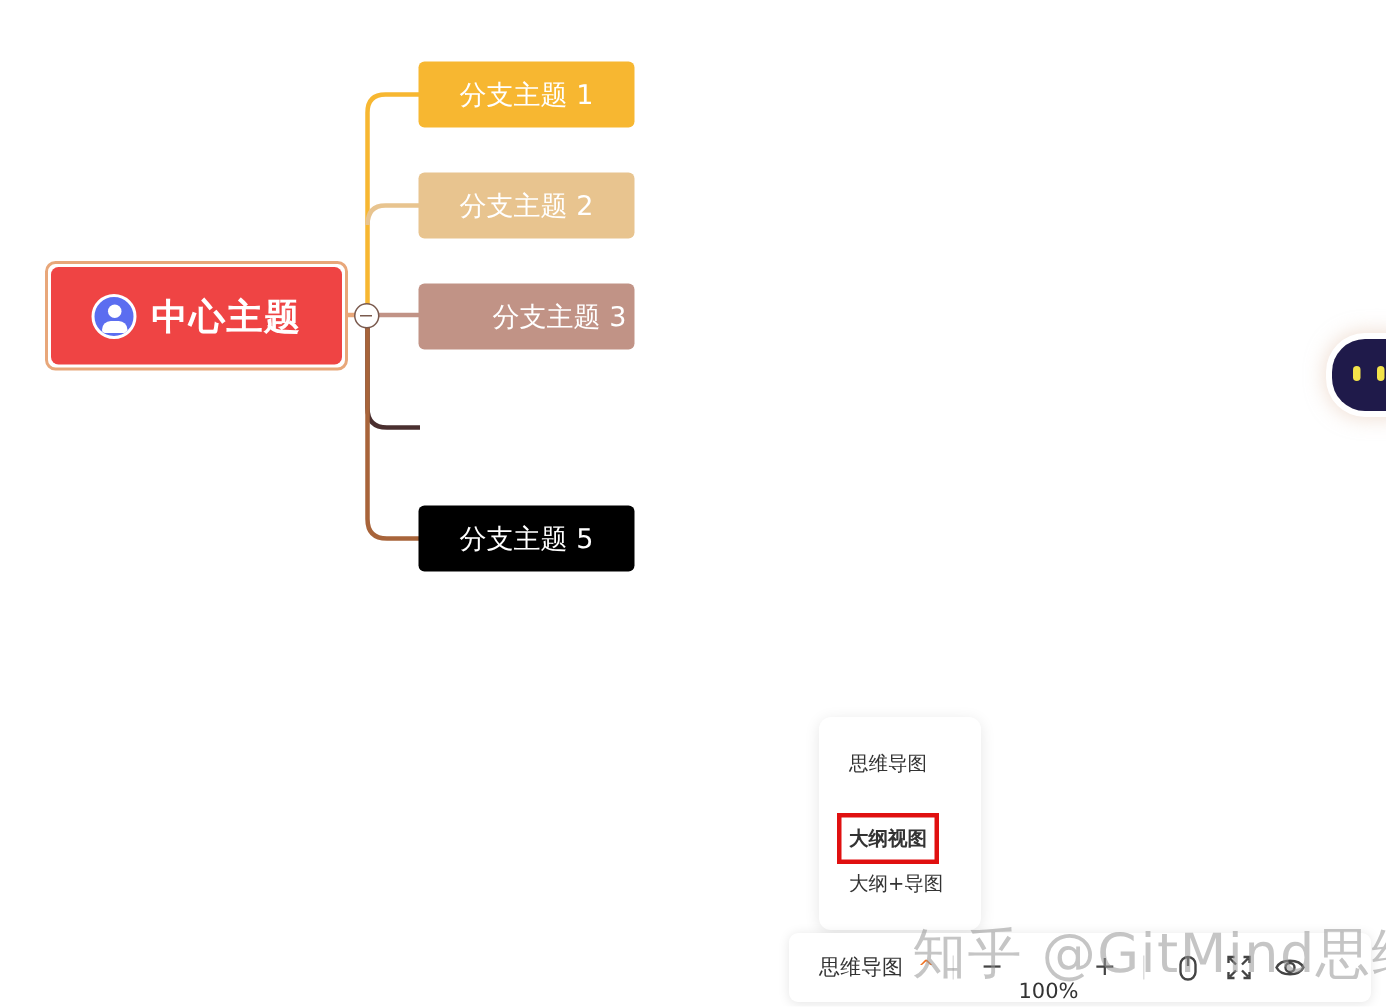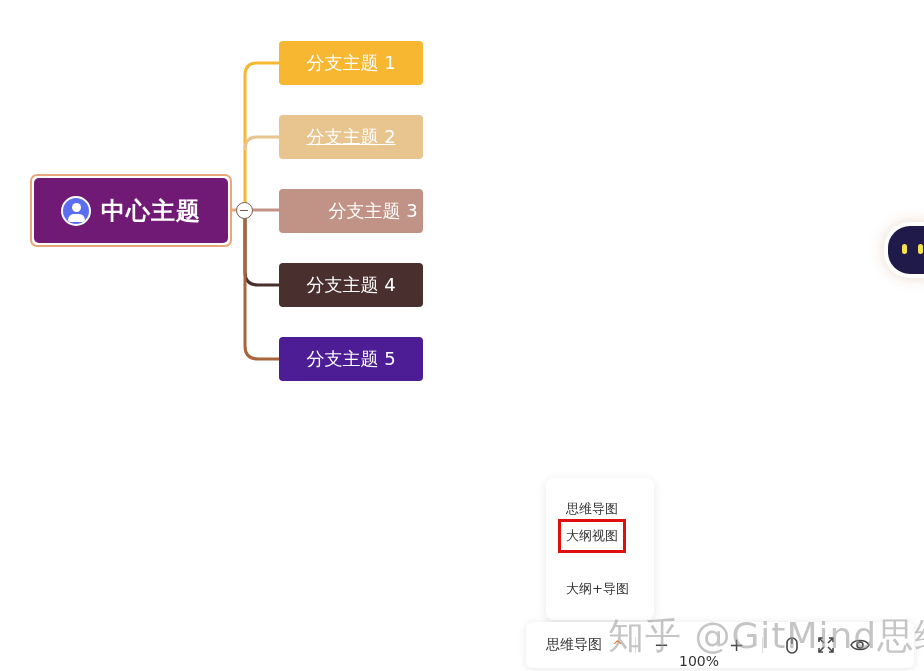--- a/index.html
+++ b/index.html
@@ -7,21 +7,21 @@
   body { position: relative; font-family: "DejaVu Sans", "Liberation Sans", sans-serif; }
 
   .canvas { position: absolute; left: 0; top: 0; width: 924px; height: 671px; }
   svg.connectors { position: absolute; left: 0; top: 0; }
 
   .root-node {
     position: absolute; left: 30px; top: 174px; width: 202px; height: 73px;
     border: 2px solid #e8a77a; border-radius: 7px; padding: 2px; background: #fff;
   }
   .root-inner {
-    width: 100%; height: 100%; background: #701a75; border-radius: 5px;
+    width: 100%; height: 100%; background: #ef4444; border-radius: 5px;
     display: flex; align-items: center; justify-content: center; gap: 10px;
   }
   .avatar-icon {
     width: 30px; height: 30px; border-radius: 50%; background: #5b6df0;
     border: 2px solid #fff; position: relative; overflow: hidden;
   }
   .avatar-icon .head { position: absolute; left: 9px; top: 5px; width: 9px; height: 9px; border-radius: 50%; background: #fff; }
   .avatar-icon .body { position: absolute; left: 5px; top: 16px; width: 17px; height: 8px; border-radius: 8px 8px 3px 3px; background: #fff; }
   .root-label { color: #fff; font-size: 24px; font-weight: bold; letter-spacing: 1px; }
 
@@ -88,34 +88,33 @@
         <div class="head"></div>
           <div class="body"></div>
       </div>
       <span class="root-label">中心主题</span>
     </div>
   </div>
 
   <div class="collapse-btn"></div>
 
   <div class="branch" style="top:41px;background:#f7b731;">分支主题 1</div>
-  <div class="branch" style="top:115px;background:#e8c48f;text-decoration:underline;">分支主题 2</div>
+  <div class="branch" style="top:115px;background:#e8c48f;">分支主题 2</div>
   <div class="branch" style="top:189px;background:#c19386;padding-left:44px;">分支主题 3</div>
-  <div class="branch" style="top:263px;background:#4a2f2f;">分支主题 4</div>
-  <div class="branch" style="top:337px;background:#4c1d95;">分支主题 5</div>
+  <div class="branch" style="top:337px;background:#000000;">分支主题 5</div>
 </div>
 
 <div class="robot">
   <div class="eye" style="left:14px;"></div>
   <div class="eye" style="left:30px;"></div>
 </div>
 
 <div class="view-menu">
   <div class="view-menu-item" style="top:22px;">思维导图</div>
-  <div class="view-menu-item selected" style="top:49px;">大纲视图</div>
+  <div class="view-menu-item selected" style="top:72px;font-weight:bold;">大纲视图</div>
   <div class="view-menu-item" style="top:102px;">大纲+导图</div>
 </div>
 
 <div class="bottom-toolbar">
   <div class="tb-mode">
     <span>思维导图</span>
     <span class="tb-caret">^</span>
   </div>
   <div class="tb-sep"></div>
   <span class="tb-btn">−</span>

